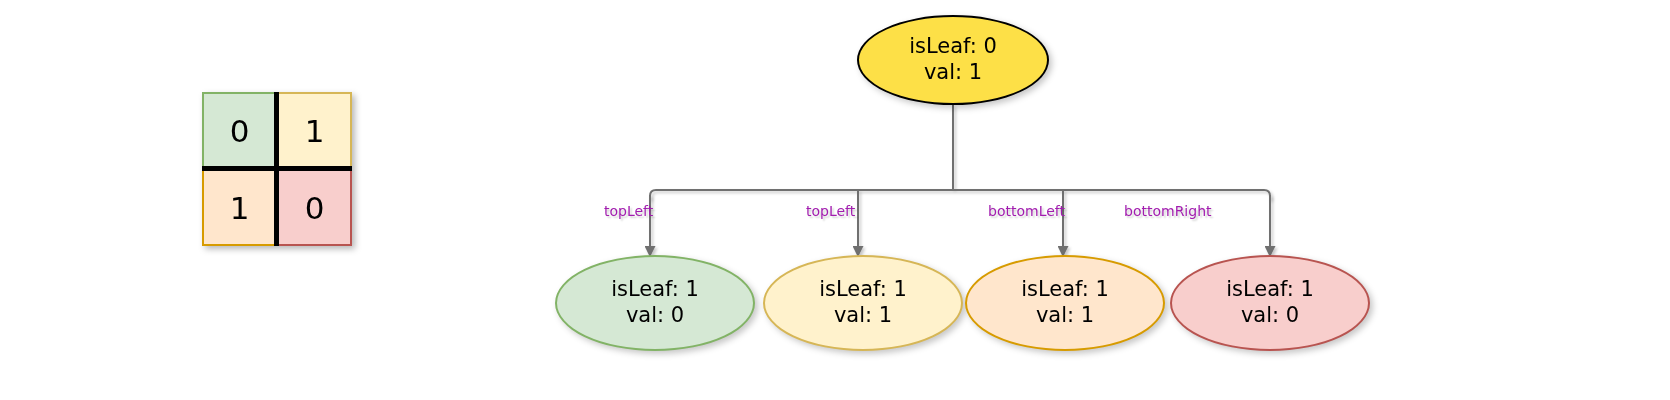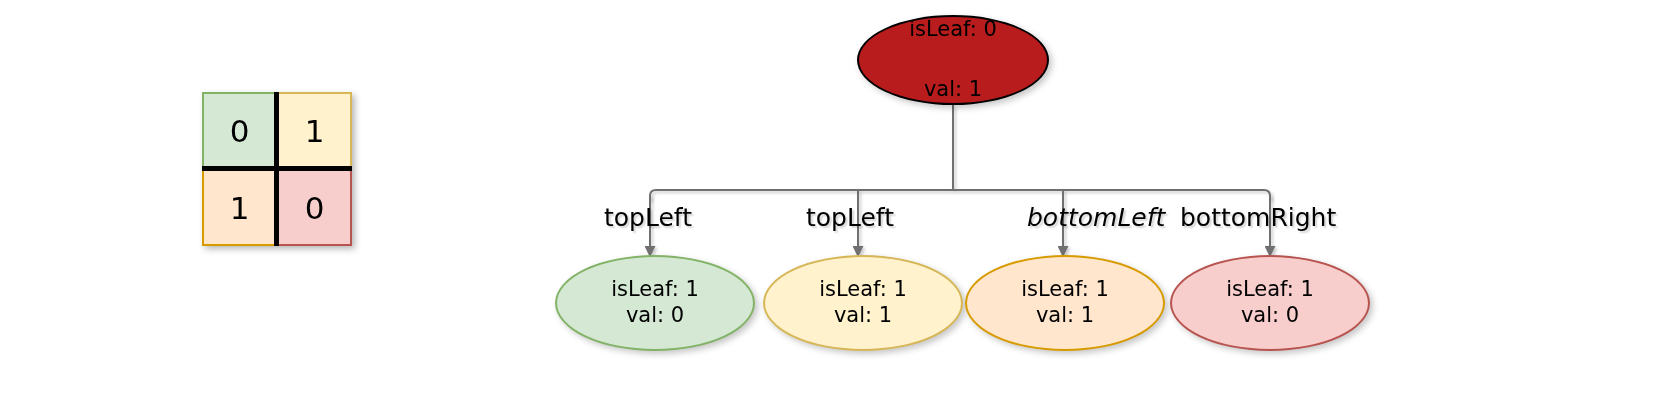--- a/index.html
+++ b/index.html
@@ -84,51 +84,50 @@
     color: #000000;
     z-index: 4;
     filter: drop-shadow(3px 3px 3px rgba(0,0,0,0.22));
     font-family: "DejaVu Sans", sans-serif;
   }
   .node-root {
     left: 857px;
     top: 15px;
     width: 192px;
     height: 90px;
-    background: #b91c1c;
+    background: #fde047;
     border: 2.5px solid #000000;
-    justify-content: space-between;
   }
   .node-leaf {
     top: 255px;
     width: 200px;
     height: 96px;
   }
   .leaf-green  { left: 555px;  background: #d5e8d4; border: 2.5px solid #82b366; }
   .leaf-yellow { left: 763px;  background: #fff2cc; border: 2.5px solid #d6b656; }
   .leaf-orange { left: 965px;  background: #ffe6cc; border: 2.5px solid #d79b00; }
   .leaf-red    { left: 1170px; background: #f8cecc; border: 2.5px solid #b85450; }
 
   .node-line { white-space: nowrap; }
 
   
   .edge-label {
     position: absolute;
     top: 203px;
-    font-size: 25px;
-    color: #000000;
+    font-size: 14px;
+    color: #a21caf;
     white-space: nowrap;
     z-index: 5;
     text-shadow: 2px 2px 2px rgba(0,0,0,0.18);
     font-family: "DejaVu Sans", sans-serif;
   }
   .lbl-tl { left: 604px; }
   .lbl-tr { left: 806px; }
-  .lbl-bl { left: 1027px; font-style: italic; }
-  .lbl-br { left: 1180px; }
+  .lbl-bl { left: 988px; }
+  .lbl-br { left: 1124px; }
 
   svg#wires {
     position: absolute;
     left: 0; top: 0;
     width: 1670px;
     height: 400px;
     z-index: 1;
     pointer-events: none;
   }
 </style>

